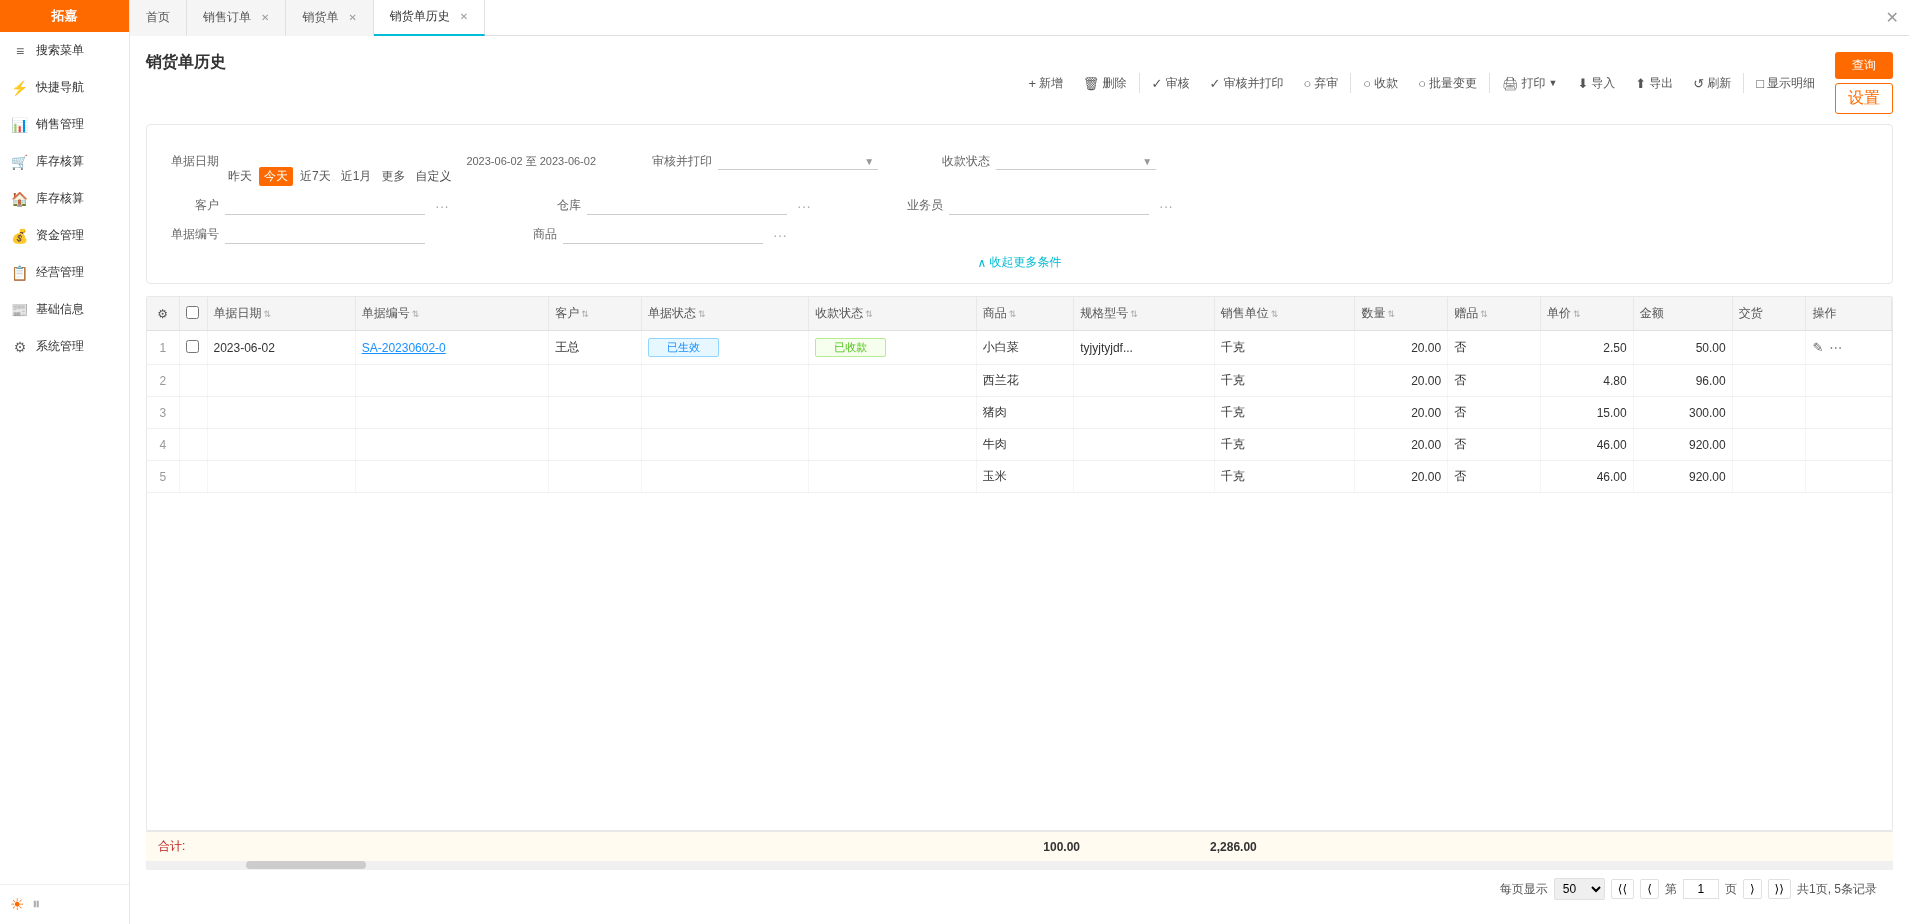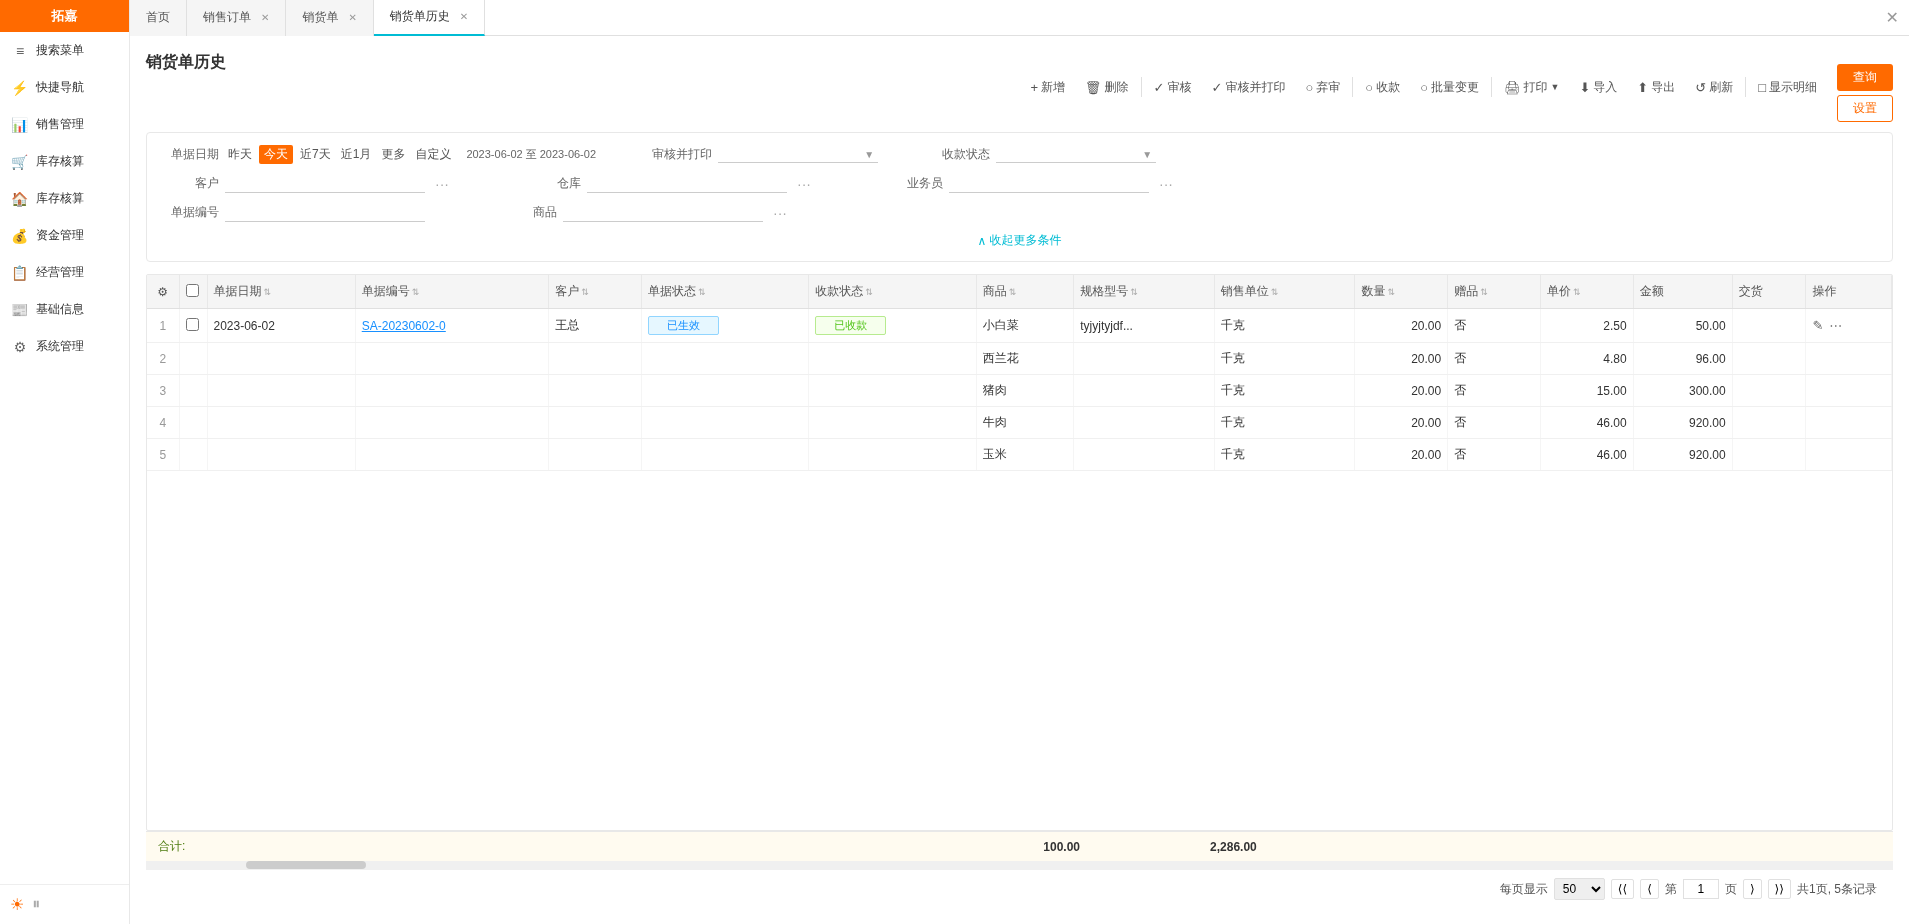--- a/index.html
+++ b/index.html
@@ -23,35 +23,35 @@
     .tab-close-btn { position: absolute; right: 10px; top: 8px; font-size: 16px; color: #999; cursor: pointer; }
 
     
     .content { flex: 1; background: #fff; padding: 16px; overflow-y: auto; display: flex; flex-direction: column; }
 
     
     .page-title { font-size: 16px; font-weight: bold; color: #333; margin-bottom: 12px; }
     .toolbar-btn { display: flex; align-items: center; gap: 3px; padding: 4px 8px; font-size: 12px; border: none; background: none; cursor: pointer; color: #555; }
     .toolbar-btn .btn-icon { font-size: 13px; }
     .btn-query { background: #ff6a00; color: white; border: none; padding: 5px 16px; border-radius: 3px; cursor: pointer; font-size: 12px; }
-    .btn-setting { background: white; color: #ff6a00; border: 1px solid #ff6a00; padding: 4px 12px; border-radius: 3px; cursor: pointer; font-size: 12px; }
+    .btn-setting { background: white; color: #ff6a00; border: 1px solid #ff6a00; padding: 4px 12px; border-radius: 3px; cursor: pointer; font-size: 16px; }
     .toolbar-separator { width: 1px; height: 20px; background: #e0e0e0; }
 
     
     .filter-area { background: #fff; border: 1px solid #e8e8e8; border-radius: 4px; padding: 12px 16px; margin-bottom: 12px; }
     .filter-row { display: flex; align-items: center; margin-bottom: 10px; gap: 16px; flex-wrap: wrap; }
     .filter-item { display: flex; align-items: center; gap: 6px; }
     .filter-label { color: #666; white-space: nowrap; min-width: 56px; text-align: right; }
     .filter-input { border: none; border-bottom: 1px solid #ccc; outline: none; padding: 2px 4px; font-size: 12px; min-width: 120px; }
     .filter-input-wide { min-width: 200px; }
     .filter-select { display: flex; align-items: center; border: none; border-bottom: 1px solid #ccc; padding: 2px 4px; font-size: 12px; min-width: 120px; cursor: pointer; background: white; }
     .filter-select-arrow { margin-left: auto; color: #999; font-size: 10px; }
     .filter-dots { color: #aaa; font-size: 14px; cursor: pointer; margin-left: 4px; }
     .date-shortcuts { display: flex; gap: 4px; align-items: center; font-size: 12px; }
-    .date-shortcut { color: #555; cursor: pointer; padding: 1px 3px; }
+    .date-shortcut { color: #555; cursor: pointer; padding: 1px 3px; margin-top: 30px; }
     .date-shortcut.active { background: #ff6a00; color: white; border-radius: 2px; padding: 1px 5px; }
     .date-range { color: #666; font-size: 11px; margin-left: 6px; }
     .collapse-btn { color: #00bcd4; cursor: pointer; font-size: 12px; display: flex; align-items: center; gap: 3px; margin: 4px auto 0; text-align: center; width: fit-content; }
 
     
     .table-wrapper { flex: 1; border: 1px solid #e8e8e8; border-radius: 2px; overflow: auto; }
     table { width: 100%; border-collapse: collapse; font-size: 12px; }
     thead tr { background: #f5f5f5; }
     th { padding: 8px 6px; text-align: left; color: #555; font-weight: normal; border-bottom: 1px solid #e0e0e0; border-right: 1px solid #e8e8e8; white-space: nowrap; }
     td { padding: 7px 6px; border-bottom: 1px solid #f0f0f0; border-right: 1px solid #f5f5f5; color: #333; white-space: nowrap; }
@@ -60,21 +60,21 @@
     .status-badge { display: inline-block; padding: 1px 18px; border-radius: 2px; font-size: 11px; }
     .status-valid { background: #e6f7ff; color: #1890ff; border: 1px solid #91d5ff; }
     .status-collected { background: #f6ffed; color: #52c41a; border: 1px solid #b7eb8f; }
     .col-link { color: #1890ff; cursor: pointer; text-decoration: underline; }
     .col-num { text-align: right; }
     .row-op { display: flex; gap: 6px; }
     .op-icon { color: #666; cursor: pointer; font-size: 13px; }
 
     
     .table-footer { background: #fffbf0; border-top: 1px solid #e8e8e8; padding: 6px 12px; display: flex; align-items: center; }
-    .footer-label { color: #4d7c0f; margin-right: 8px; }
+    .footer-label { color: #b91c1c; margin-right: 8px; }
     .footer-total { flex: 1; display: flex; align-items: center; }
     .footer-qty { margin-left: 300px; color: #333; font-weight: bold; }
     .footer-amount { margin-left: 120px; color: #333; font-weight: bold; }
 
     
     .pagination { display: flex; align-items: center; justify-content: flex-end; padding: 8px 16px; gap: 6px; font-size: 12px; color: #555; border-top: 1px solid #f0f0f0; background: #fff; }
     .page-btn { border: 1px solid #e0e0e0; background: white; padding: 2px 6px; cursor: pointer; border-radius: 2px; font-size: 12px; }
     .page-btn:disabled { color: #ccc; cursor: default; }
     .page-input { width: 36px; border: 1px solid #e0e0e0; text-align: center; padding: 2px; font-size: 12px; }
     .page-select { border: 1px solid #e0e0e0; padding: 2px 4px; font-size: 12px; border-radius: 2px; }
@@ -202,21 +202,21 @@
         </button>
         <button class="toolbar-btn">
           <span class="btn-icon">↺</span>
           <span>刷新</span>
         </button>
         <div class="toolbar-separator"></div>
         <button class="toolbar-btn">
           <span class="btn-icon">□</span>
           <span>显示明细</span>
         </button>
-        <div style="display:flex;flex-direction:column;gap:4px;margin-left:8px;margin-top:12px;">
+        <div style="display:flex;flex-direction:column;gap:4px;margin-left:8px;">
           <button class="btn-query">查询</button>
           <button class="btn-setting">设置</button>
         </div>
       </div>
     </div>
 
     <div class="filter-area">
 
       <div class="filter-row">
         <div class="filter-item">

